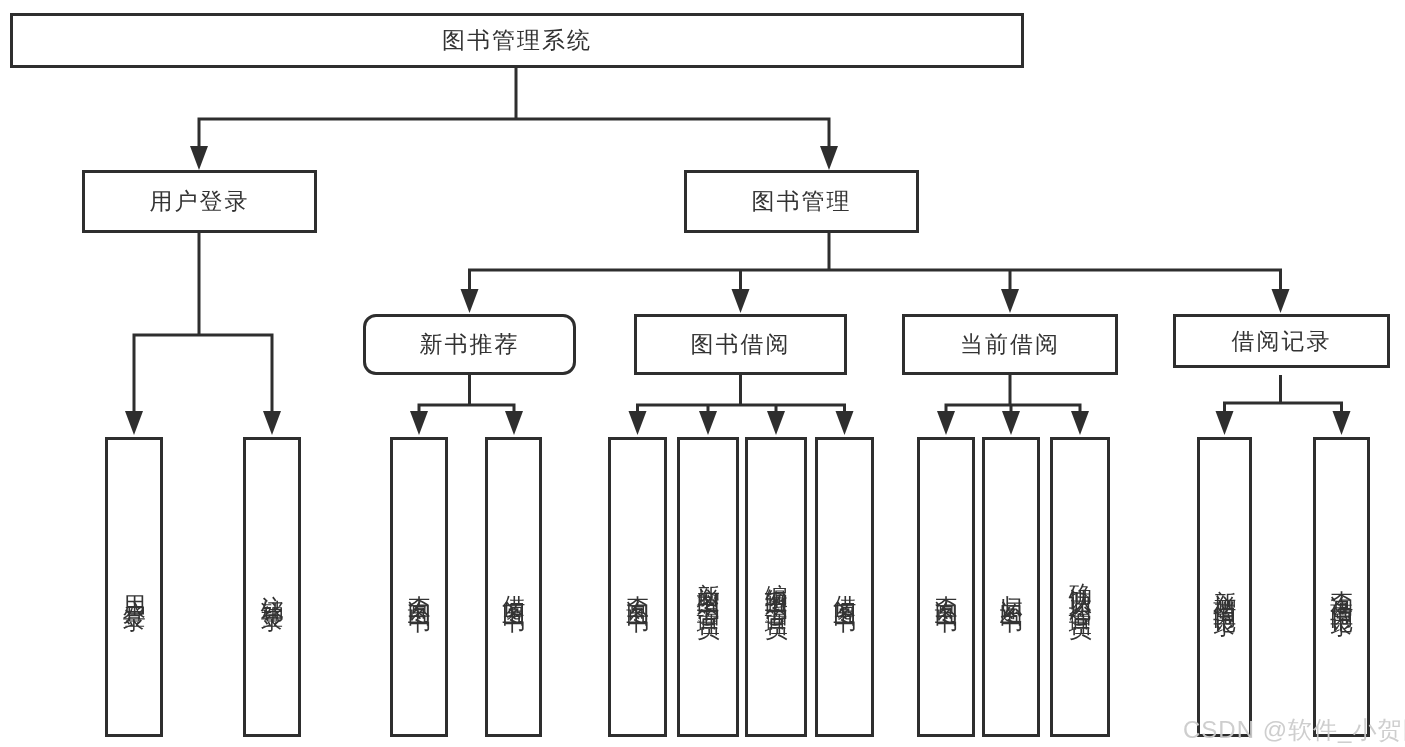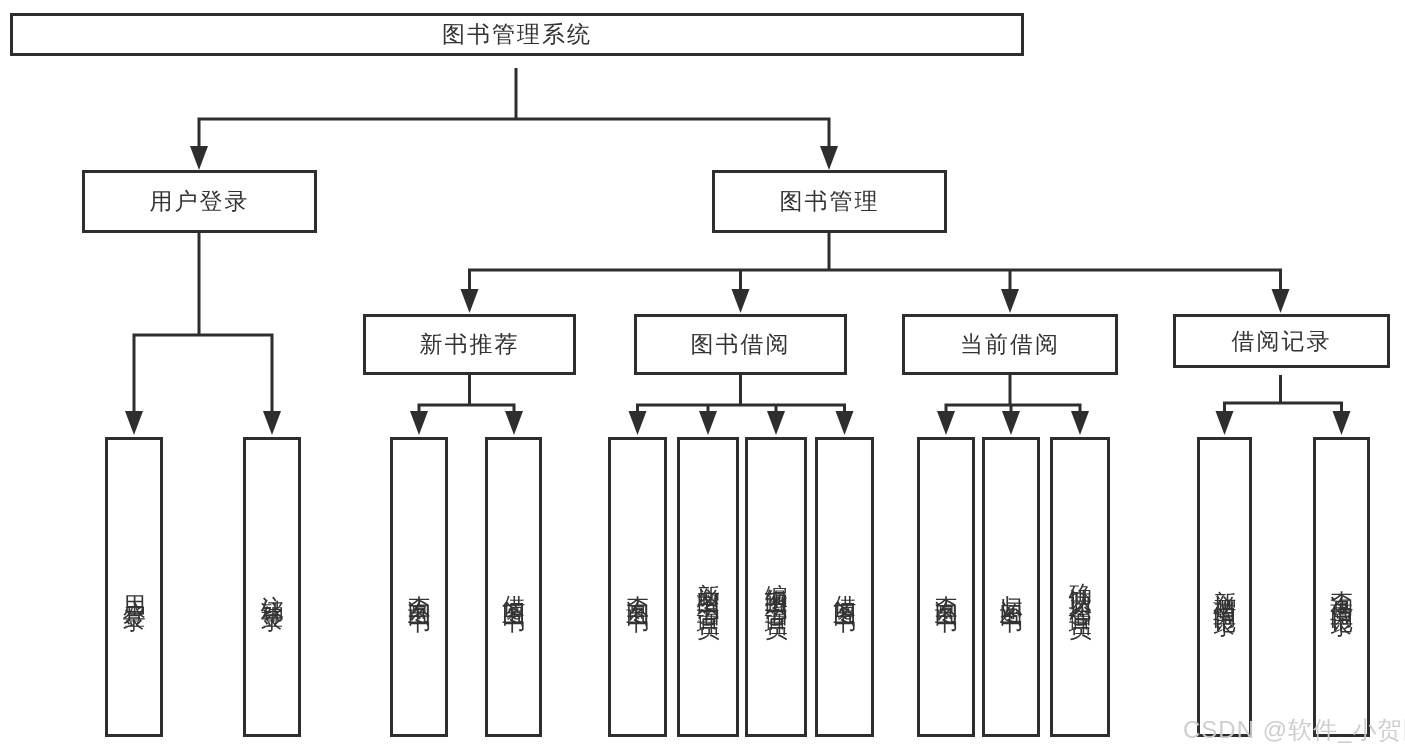--- a/index.html
+++ b/index.html
@@ -63,26 +63,26 @@
       <polygon points="767,411 785,411 776,435"></polygon>
       <polygon points="835.5,411 853.5,411 844.5,435"></polygon>
       <polygon points="937,411 955,411 946,435"></polygon>
       <polygon points="1002,411 1020,411 1011,435"></polygon>
       <polygon points="1071,411 1089,411 1080,435"></polygon>
       <polygon points="1215.5,411 1233.5,411 1224.5,435"></polygon>
       <polygon points="1332.5,411 1350.5,411 1341.5,435"></polygon>
     </g>
   </svg>
 
-  <div class="hbox" style="left:10px;top:13px;width:1014px;height:43px;">图书管理系统</div>
+  <div class="hbox" style="left:10px;top:13px;width:1014px;height:55px;">图书管理系统</div>
 
   <div class="hbox" style="left:82px;top:170px;width:235px;height:63px;">用户登录</div>
-  <div class="hbox" style="left:712px;top:170px;width:235px;height:63px;">图书管理</div>
+  <div class="hbox" style="left:684px;top:170px;width:235px;height:63px;">图书管理</div>
 
-  <div class="hbox" style="left:363px;top:314px;width:213px;height:61px;">新书推荐</div>
+  <div class="hbox" style="left:363px;top:314px;width:213px;height:61px;border-radius:13px;">新书推荐</div>
   <div class="hbox" style="left:634px;top:314px;width:213px;height:61px;">图书借阅</div>
   <div class="hbox" style="left:902px;top:314px;width:216px;height:61px;">当前借阅</div>
   <div class="hbox" style="left:1173px;top:314px;width:217px;height:54px;">借阅记录</div>
 
   <div class="leaf" style="left:105px;width:58px;">用户登录</div>
   <div class="leaf" style="left:243px;width:58px;">注销登录</div>
 
   <div class="leaf" style="left:390px;width:58px;">查询图书</div>
   <div class="leaf" style="left:485px;width:57px;">借阅图书</div>
 

